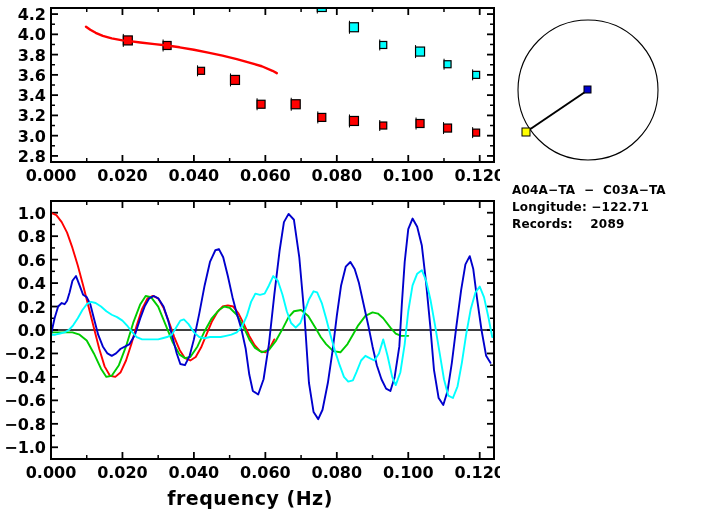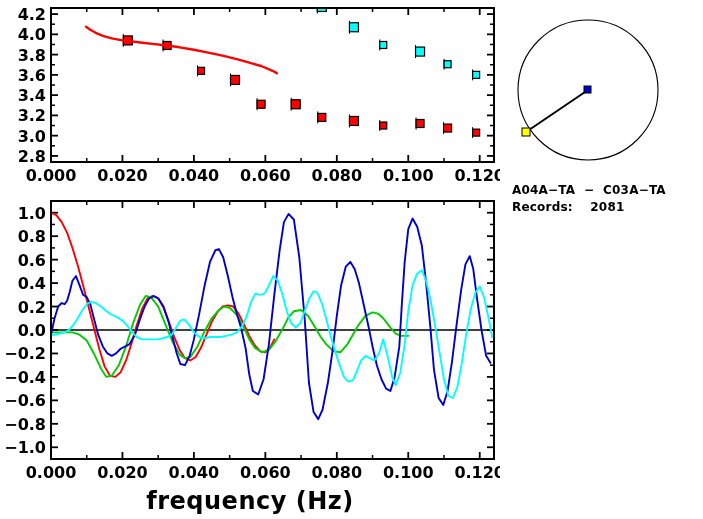--- a/index.html
+++ b/index.html
@@ -7,21 +7,21 @@
        font-family:"DejaVu Sans","Liberation Sans",sans-serif;}
 
   .panel{position:absolute;}
 
   
   #top-panel{left:0;top:0;width:500px;height:190px;}
 
   
   #bot-panel{left:0;top:195px;width:500px;height:324px;}
   #xaxis-title{position:absolute;left:0;top:487px;width:500px;text-align:center;
-               font-size:24px;font-weight:bold;color:#000;letter-spacing:.5px;}
+               font-size:19px;font-weight:bold;color:#000;letter-spacing:.5px;}
 
   
   #circle-panel{left:500px;top:0;width:203px;height:180px;}
 
   
   #meta{position:absolute;left:512px;top:182px;width:191px;color:#000;
         font-family:"DejaVu Sans","Liberation Sans",sans-serif;
         font-size:12px;font-weight:bold;line-height:17.2px;letter-spacing:.2px;}
   #meta .row{display:block;white-space:pre;}
   #meta .pair{letter-spacing:.2px;}
@@ -260,14 +260,15 @@
   <svg width="203" height="180">
     <circle cx="88" cy="90" r="70" fill="none" stroke="#000" stroke-width="1.1"></circle>
     <line x1="88" y1="90" x2="26" y2="132" stroke="#000" stroke-width="2"></line>
     <rect x="22" y="128" width="8" height="8" fill="#ffff00" stroke="#000" stroke-width="1"></rect>
     <rect x="84" y="86" width="7" height="7" fill="#0000cd" stroke="#000" stroke-width="1"></rect>
   </svg>
 </div>
 
 <div id="meta">
   <span class="row pair">A04A−TA  −  C03A−TA</span>
-  <span class="row"><span>Records:    2081</span></span>
+  <span class="row"><span>Longitude: −122.71</span></span>
+  <span class="row"><span>Records:    2089</span></span>
 </div>
 
 </body></html>

